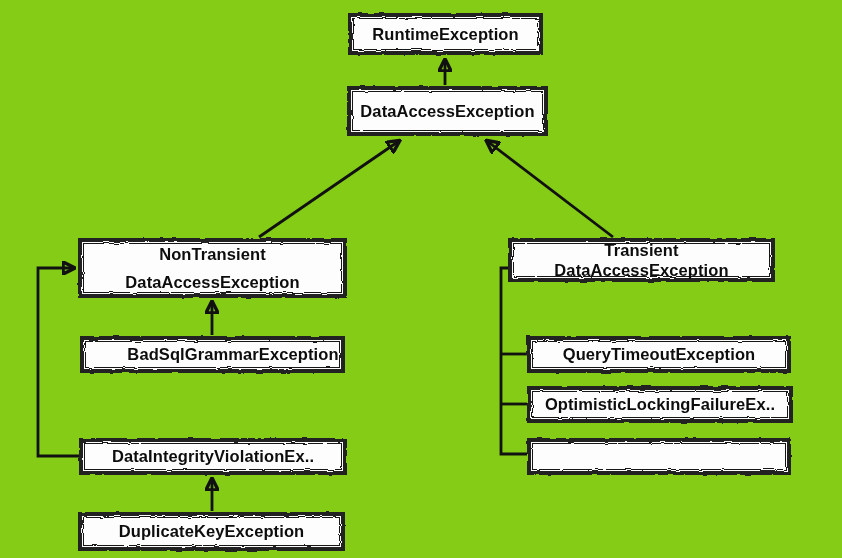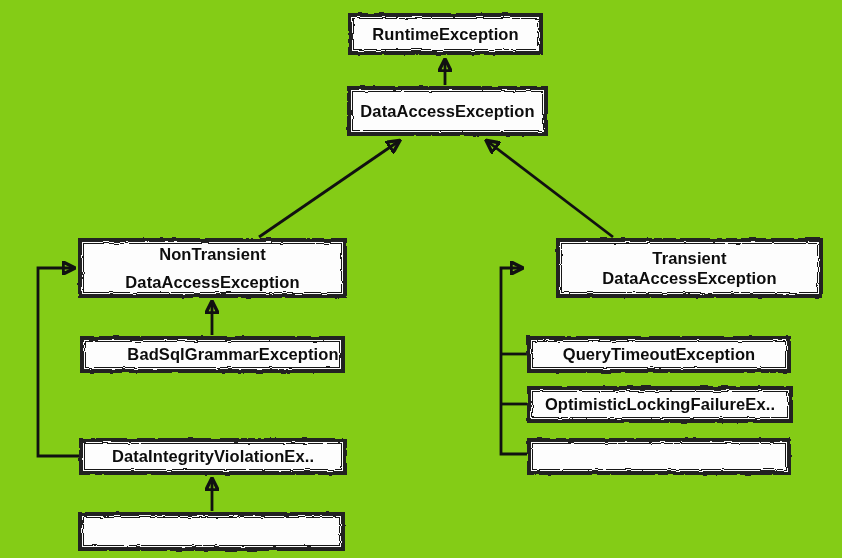--- a/index.html
+++ b/index.html
@@ -60,21 +60,21 @@
     letter-spacing: 0.1px;
     white-space: nowrap;
   }
   
   .n-runtime       { left:348px; top:13px;  width:195px; height:42px; }
   .n-dataaccess    { left:347px; top:86px;  width:201px; height:50px; }
   .n-nontransient  { left:78px;  top:238px; width:269px; height:60px;gap:8px; }
   .n-badsql        { left:80px;  top:336px; width:265px; height:37px;padding-left:41px; }
   .n-dataintegrity { left:79px;  top:438px; width:268px; height:37px; }
   .n-duplicatekey  { left:78px;  top:512px; width:267px; height:39px; }
-  .n-transient     { left:556px; top:238px; width:267px; height:60px; }
+  .n-transient     { left:508px; top:238px; width:267px; height:44px; }
   .n-querytimeout  { left:527px; top:336px; width:264px; height:37px; }
   .n-optimistic    { left:527px; top:386px; width:266px; height:37px; }
   .n-pessimistic   { left:527px; top:438px; width:264px; height:37px; }
 </style>
 </head>
 <body>
 
 <div class="canvas">
 
   <svg class="edges-svg" width="842" height="558" viewBox="0 0 842 558">
@@ -122,20 +122,23 @@
     <div class="lbl n-nontransient">
       <span>NonTransient</span>
       <span>DataAccessException</span>
     </div>
     <div class="lbl n-badsql">
       <span>BadSqlGrammarException</span>
     </div>
     <div class="lbl n-dataintegrity">
       <span>DataIntegrityViolationEx..</span>
     </div>
+    <div class="lbl n-duplicatekey">
+      <span>DuplicateKeyException</span>
+    </div>
     <div class="lbl n-transient">
       <span>Transient</span>
       <span>DataAccessException</span>
     </div>
     <div class="lbl n-querytimeout">
       <span>QueryTimeoutException</span>
     </div>
     <div class="lbl n-optimistic">
       <span>OptimisticLockingFailureEx..</span>
     </div>

